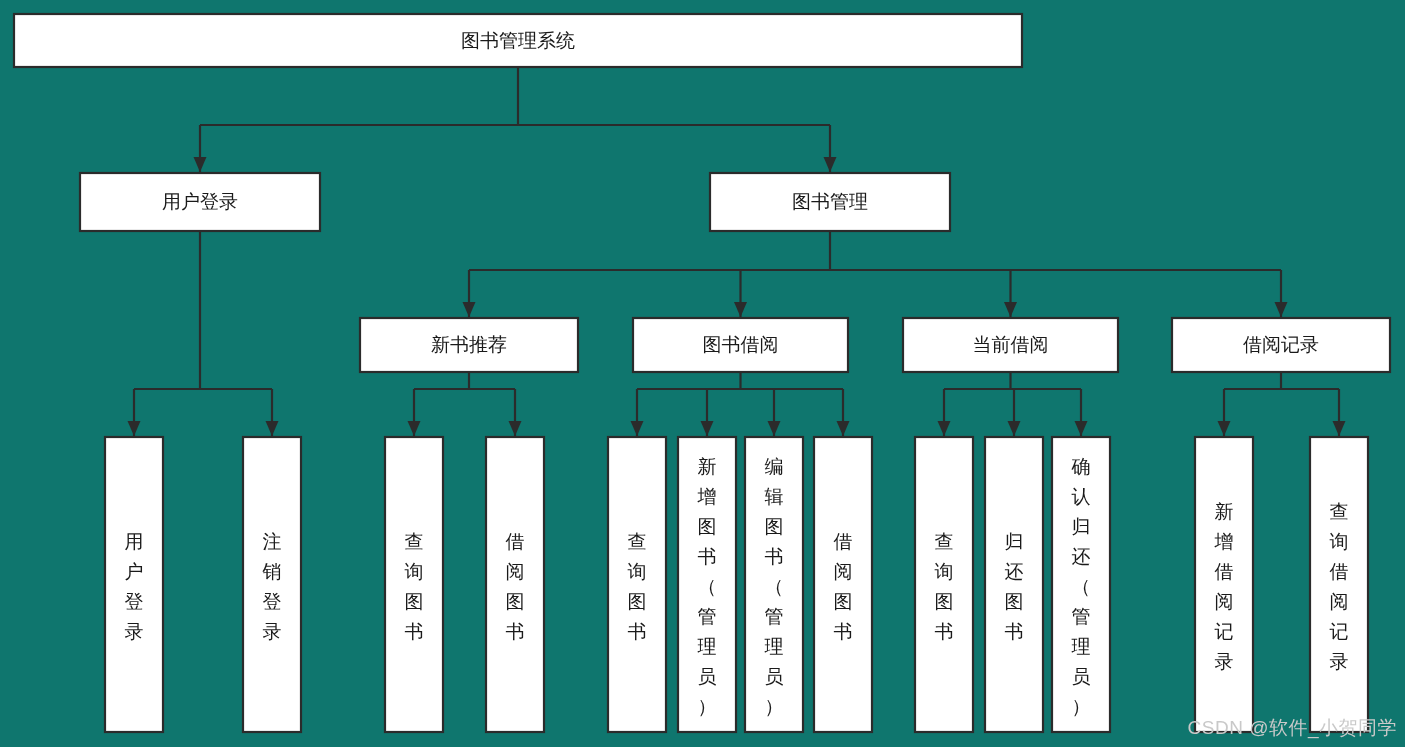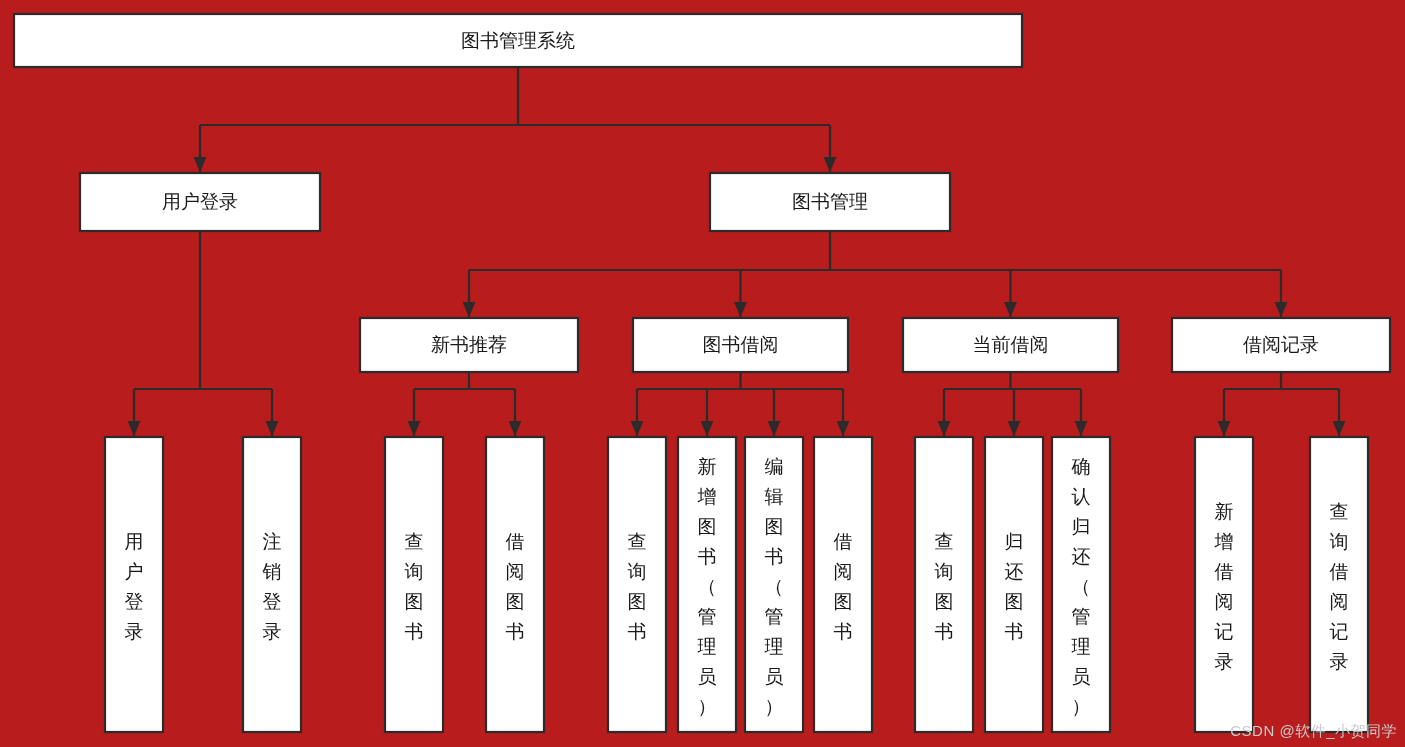--- a/index.html
+++ b/index.html
@@ -7,21 +7,21 @@
     padding: 0;
     background: #ffffff;
   }
   body {
     font-family: "Liberation Sans", "DejaVu Sans", sans-serif;
   }
   #canvas {
     position: relative;
     width: 1405px;
     height: 747px;
-    background: #b91c1c;
+    background: #0f766e;
     overflow: hidden;
   }
   svg.diagram {
     position: absolute;
     left: 0;
     top: 0;
     width: 1405px;
     height: 747px;
   }
   .node-rect {
@@ -49,21 +49,21 @@
   }
   .arrowhead {
     fill: #2b2b2b;
     stroke: none;
   }
   .watermark {
     position: absolute;
     right: 8px;
     bottom: 6px;
     font-family: "Liberation Sans", "DejaVu Sans", sans-serif;
-    font-size: 15px;
+    font-size: 19px;
     color: #c9c9c9;
     letter-spacing: 0.5px;
     white-space: nowrap;
     pointer-events: none;
   }
 </style>
 </head>
 <body>
 
 <div id="canvas">

